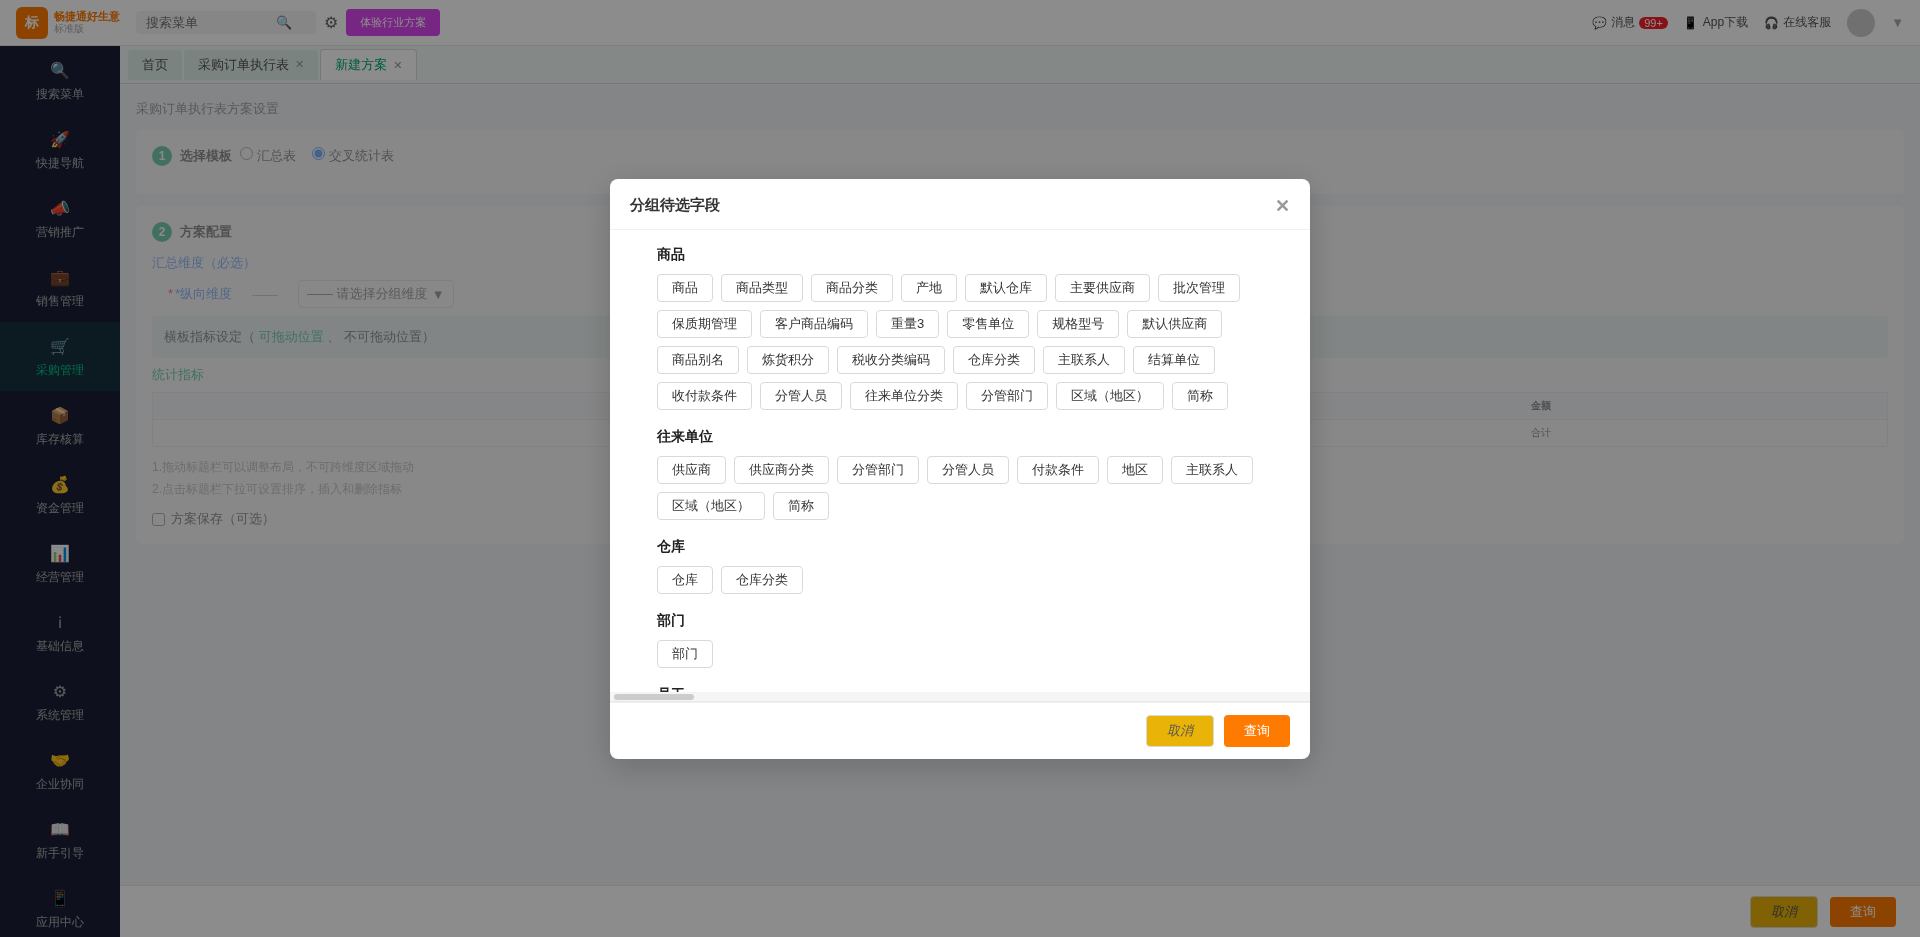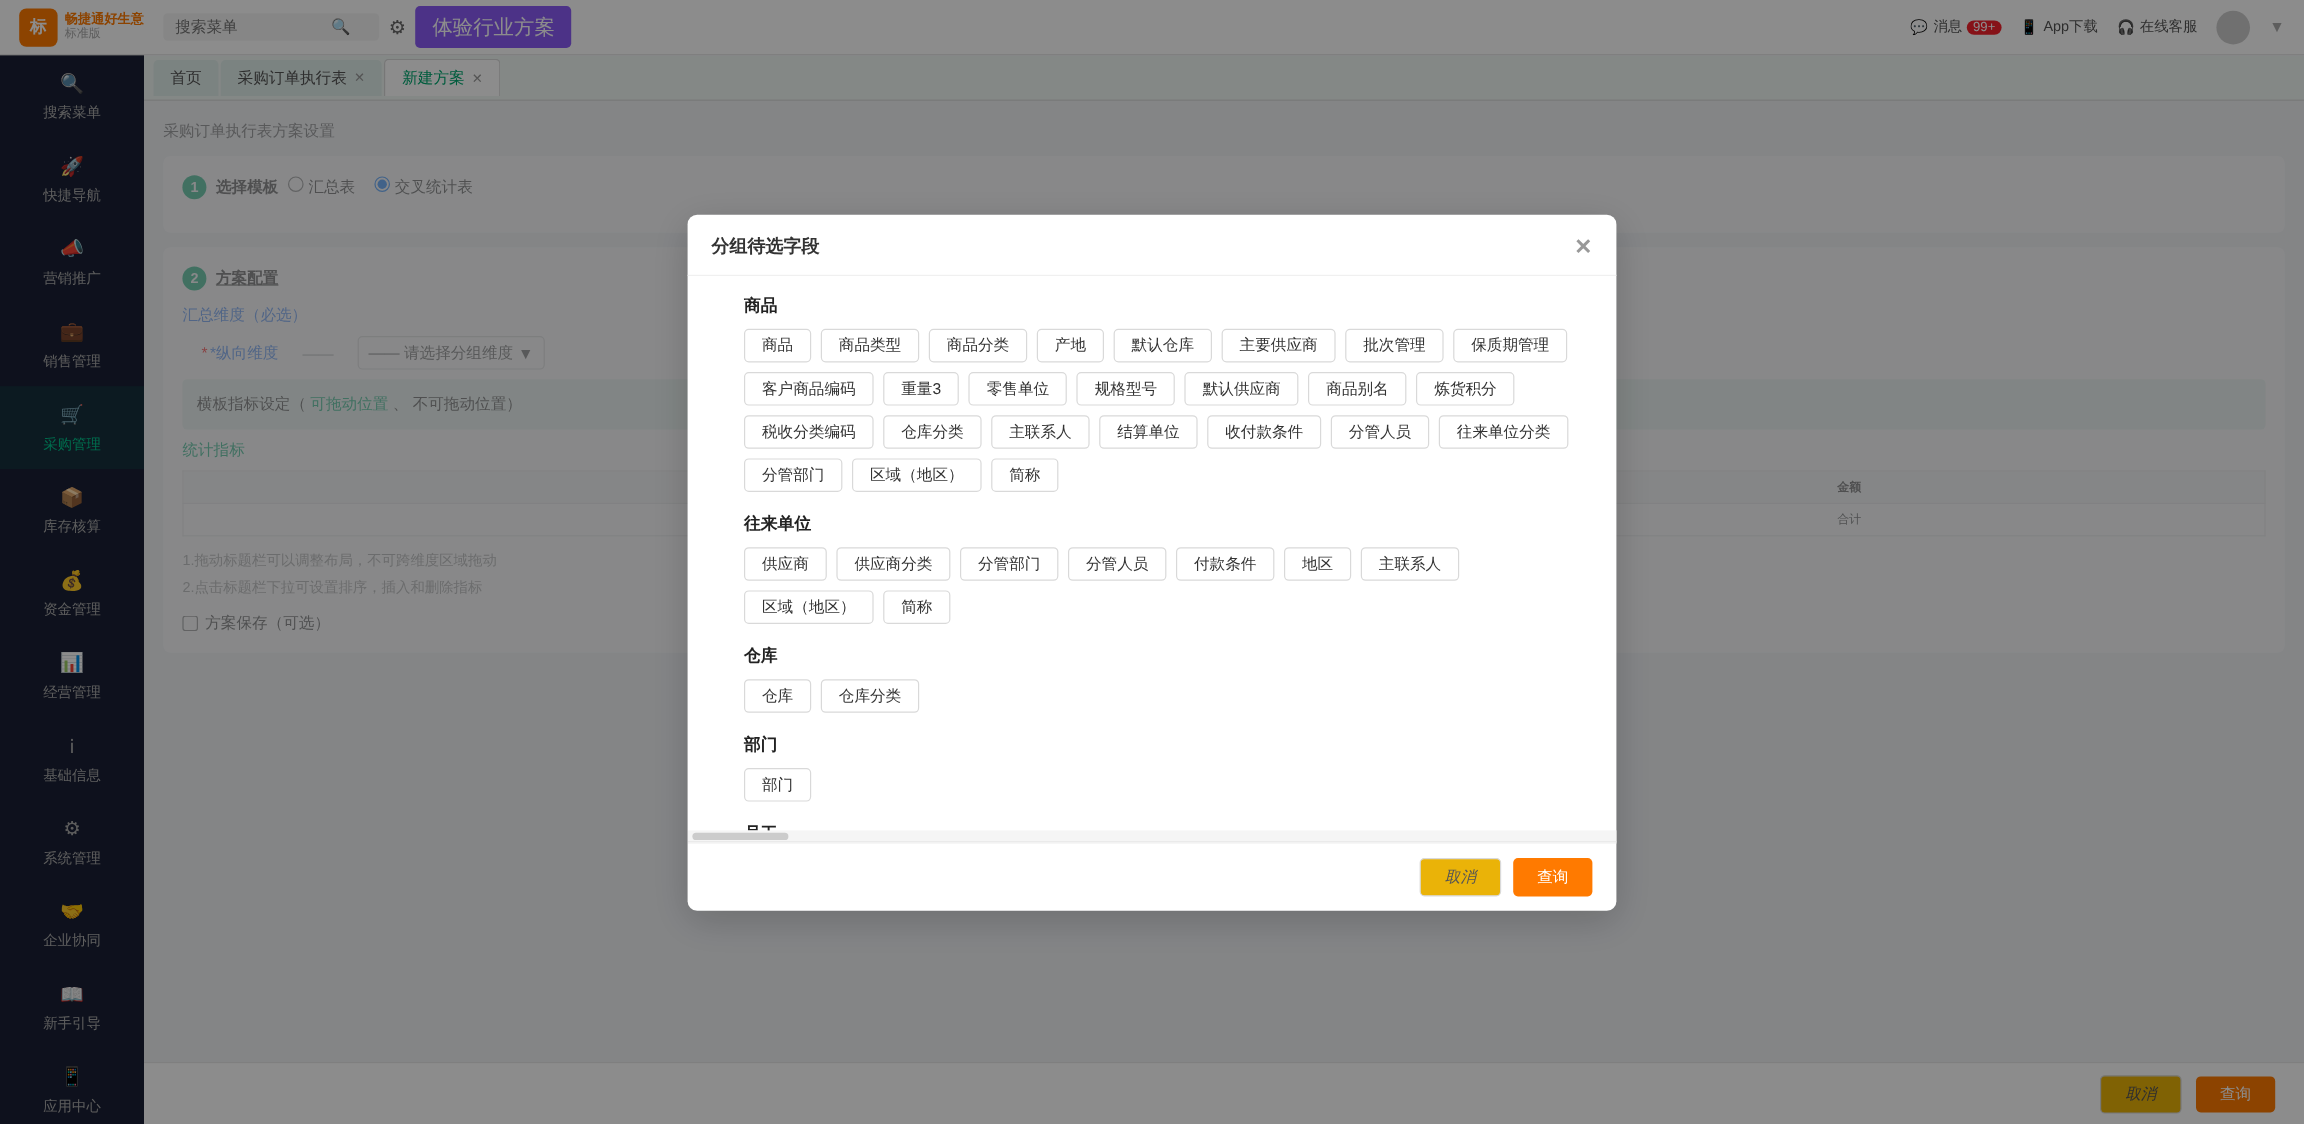--- a/index.html
+++ b/index.html
@@ -48,27 +48,27 @@
     .search-input-wrap input {
       border: none; background: transparent; outline: none; font-size: 13px; width: 130px;
     }
     .top-bar-actions {
       display: flex;
       align-items: center;
       gap: 16px;
       margin-left: auto;
     }
     .trial-btn {
-      background: #8b5cf6;
+      background: #d946ef;
       color: #fff;
       border: none;
       border-radius: 4px;
       padding: 6px 14px;
       cursor: pointer;
-      font-size: 17px;
+      font-size: 11px;
     }
     .top-action-item {
       display: flex; align-items: center; gap: 4px; cursor: pointer; color: #555; font-size: 12px;
     }
     .badge {
       background: #f5222d;
       color: #fff;
       border-radius: 10px;
       padding: 0 5px;
       font-size: 11px;
@@ -198,21 +198,21 @@
     
     .modal-overlay {
       position: fixed; top: 0; left: 0; right: 0; bottom: 0;
       background: rgba(0,0,0,0.45);
       z-index: 200;
       display: flex; align-items: center; justify-content: center;
     }
     .modal {
       background: #fff;
       border-radius: 8px;
-      width: 774px;
+      width: 700px;
       max-height: 580px;
       display: flex; flex-direction: column;
       box-shadow: 0 8px 32px rgba(0,0,0,0.18);
     }
     .modal-header {
       display: flex; align-items: center; justify-content: space-between;
       padding: 16px 20px 12px;
       border-bottom: 1px solid #f0f0f0;
       font-size: 15px; font-weight: bold;
     }
@@ -384,21 +384,21 @@
           <input type="radio" name="template" checked="" style=""> 
             <span>交叉统计表</span>
         </label>
       </div>
     </div>
   </div>
 
   <div class="form-section">
     <div class="section-title">
       <div class="step-num">2</div>
-      <span style="font-weight:bold;text-decoration:underline;">方案配置</span>
+      <span style="font-weight:bold;">方案配置</span>
     </div>
     <div class="form-row">
       <span class="form-label">汇总维度（必选）</span>
     </div>
     <div class="form-row">
       <span class="form-label required">*纵向维度</span>
       <span style="margin:0 8px;color:#aaa;">——</span>
       <div class="select-wrap">
         <span>——  请选择分组维度</span>
         <span style="margin-left:auto;">▼</span>

